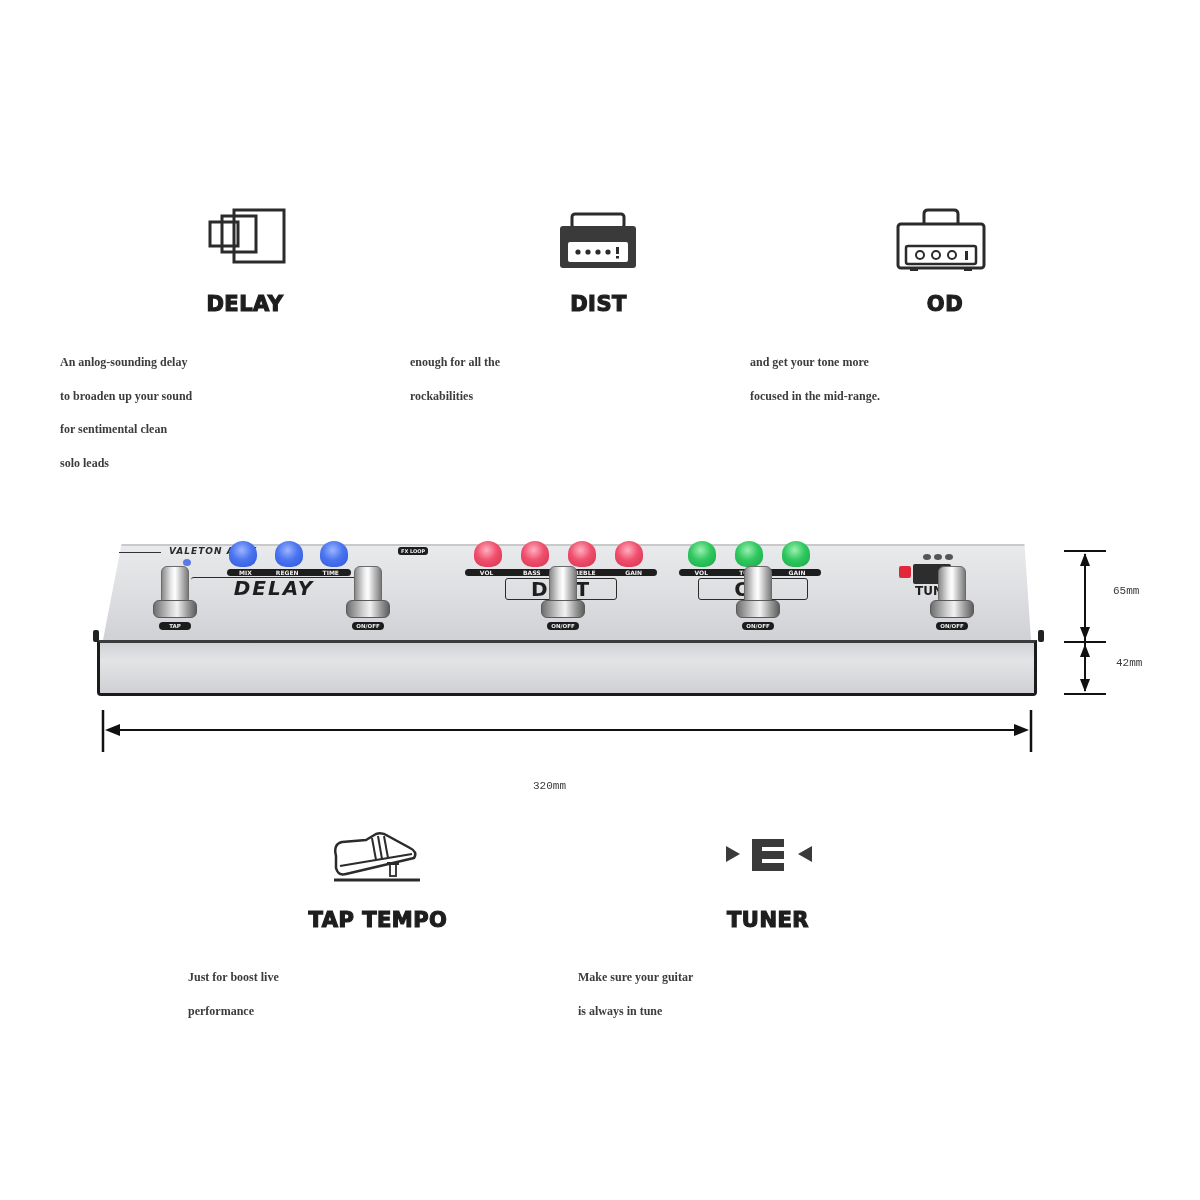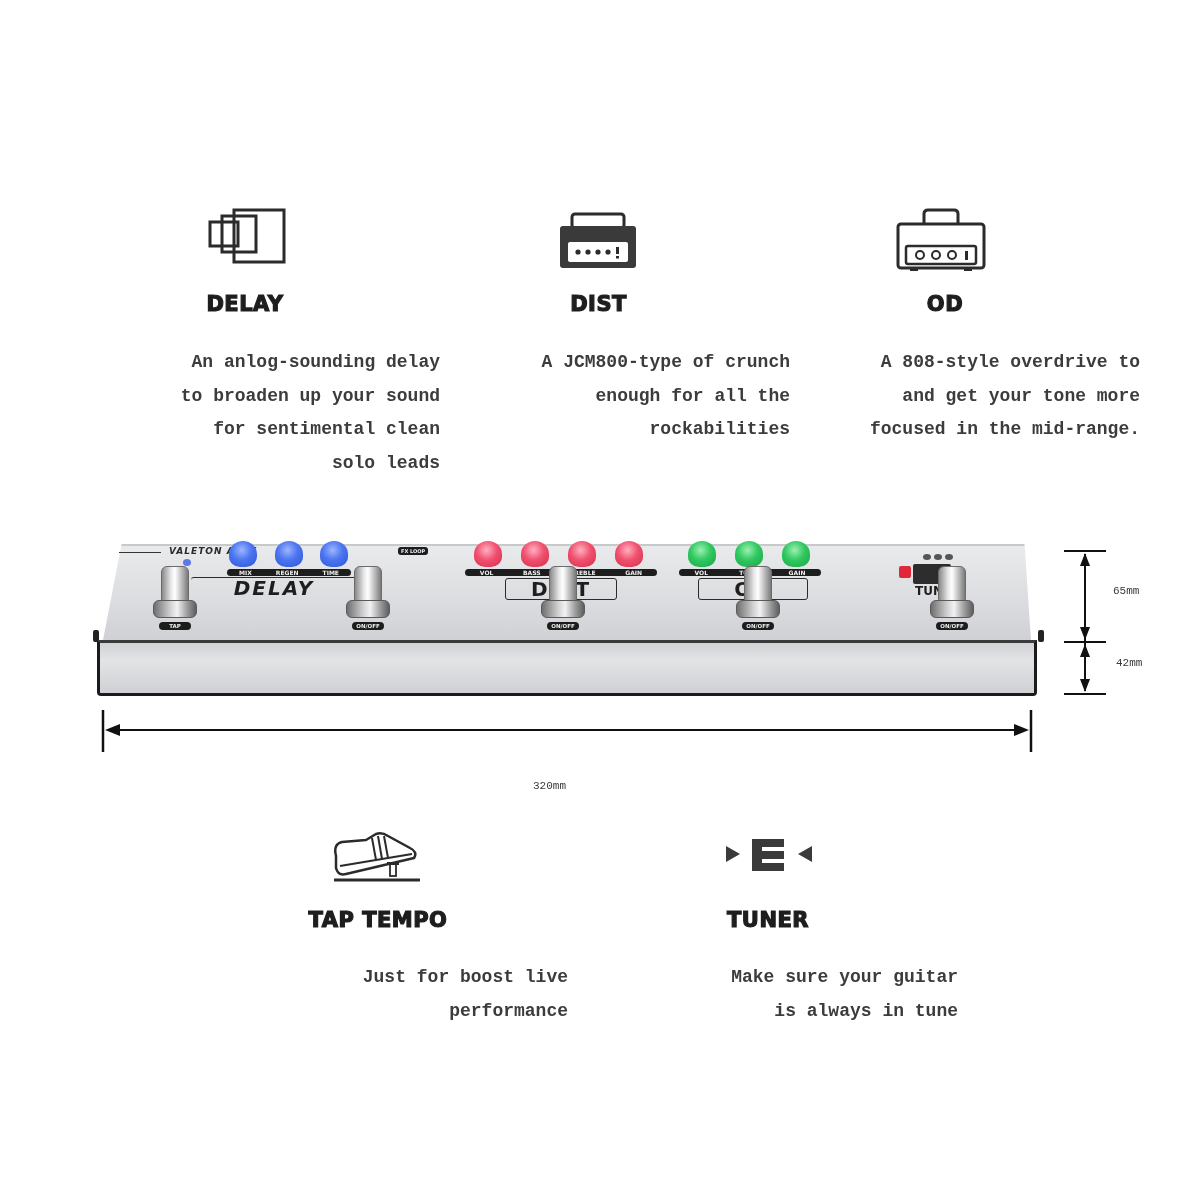--- a/index.html
+++ b/index.html
@@ -8,23 +8,23 @@
 
   .feature { position: absolute; text-align: center; }
   .feature .icon { position: absolute; }
   .feature .title {
     position: absolute; left: 0; right: 0; text-align: center;
     font-family: "DejaVu Sans", sans-serif; font-weight: 900; font-size: 21px;
     letter-spacing: 0.5px; color: #1e1e1e;
     -webkit-text-stroke: 1.2px #1e1e1e;
   }
   .feature .desc {
-    position: absolute; left: 0; right: 0; text-align: right;
-    font-family: Liberation Mono, monospace;
-    font-size: 18px; line-height: 33.5px; color: #3c3c3c; font-weight: bold;
+    position: absolute; left: 0; right: 0; text-align: left;
+    font-family: Liberation Serif, serif;
+    font-size: 12px; line-height: 33.5px; color: #3c3c3c; font-weight: bold;
     white-space: nowrap;
   }
   .feature .desc span { display: block; }
 
   
   .pedal { position: absolute; left: 95px; top: 544px; width: 950px; height: 154px; }
   .pedal .top-face {
     position: absolute; left: 8px; top: 0; width: 928px; height: 96px;
     background: linear-gradient(180deg, #e9eaec 0%, #dadcdf 60%, #cfd1d4 100%);
     border-top: 2px solid #c8c9cb;
@@ -111,21 +111,20 @@
       <circle cx="20" cy="40" r="2.6" fill="#2b2b2b"></circle>
       <circle cx="30" cy="40" r="2.6" fill="#2b2b2b"></circle>
       <circle cx="40" cy="40" r="2.6" fill="#2b2b2b"></circle>
       <circle cx="50" cy="40" r="2.6" fill="#2b2b2b"></circle>
       <rect x="58" y="35" width="3" height="7" fill="#2b2b2b"></rect>
       <rect x="58" y="44" width="3" height="2.5" fill="#2b2b2b"></rect>
     </svg>
   </div>
   <div class="title" style="top:92px; margin-left:-3px;">DIST</div>
   <div class="desc" style="top:146px;">
-    <span>A JCM800-type of crunch</span>
     <span>enough for all the</span>
     <span>rockabilities</span>
   </div>
 </div>
 
 <div class="feature" style="left:760px; top:200px; width:380px; height:300px;">
   <div class="icon" style="left:136px; top:8px;">
     <svg width="90" height="64" viewBox="0 0 90 64">
       <path d="M28 16 V6 Q28 2 32 2 H58 Q62 2 62 6 V16" fill="none" stroke="#2b2b2b" stroke-width="3"></path>
       <rect x="2" y="16" width="86" height="44" rx="3" fill="none" stroke="#2b2b2b" stroke-width="3"></rect>
@@ -133,21 +132,20 @@
       <circle cx="24" cy="47" r="4" fill="none" stroke="#2b2b2b" stroke-width="2"></circle>
       <circle cx="40" cy="47" r="4" fill="none" stroke="#2b2b2b" stroke-width="2"></circle>
       <circle cx="56" cy="47" r="4" fill="none" stroke="#2b2b2b" stroke-width="2"></circle>
       <rect x="69" y="43" width="3" height="9" fill="#2b2b2b"></rect>
       <rect x="14" y="60" width="8" height="3" fill="#2b2b2b"></rect>
       <rect x="68" y="60" width="8" height="3" fill="#2b2b2b"></rect>
     </svg>
   </div>
   <div class="title" style="top:92px; margin-left:-10px;">OD</div>
   <div class="desc" style="top:146px; margin-left:-10px;">
-    <span>A 808-style overdrive to</span>
     <span>and get your tone more</span>
     <span>focused in the mid-range.</span>
   </div>
 </div>
 
 <div class="pedal">
   <div class="side-jack" style="left:-2px; top:86px;"></div>
   <div class="side-jack" style="left:943px; top:86px;"></div>
   <div class="top-face"></div>
   <div class="front-face"></div>

